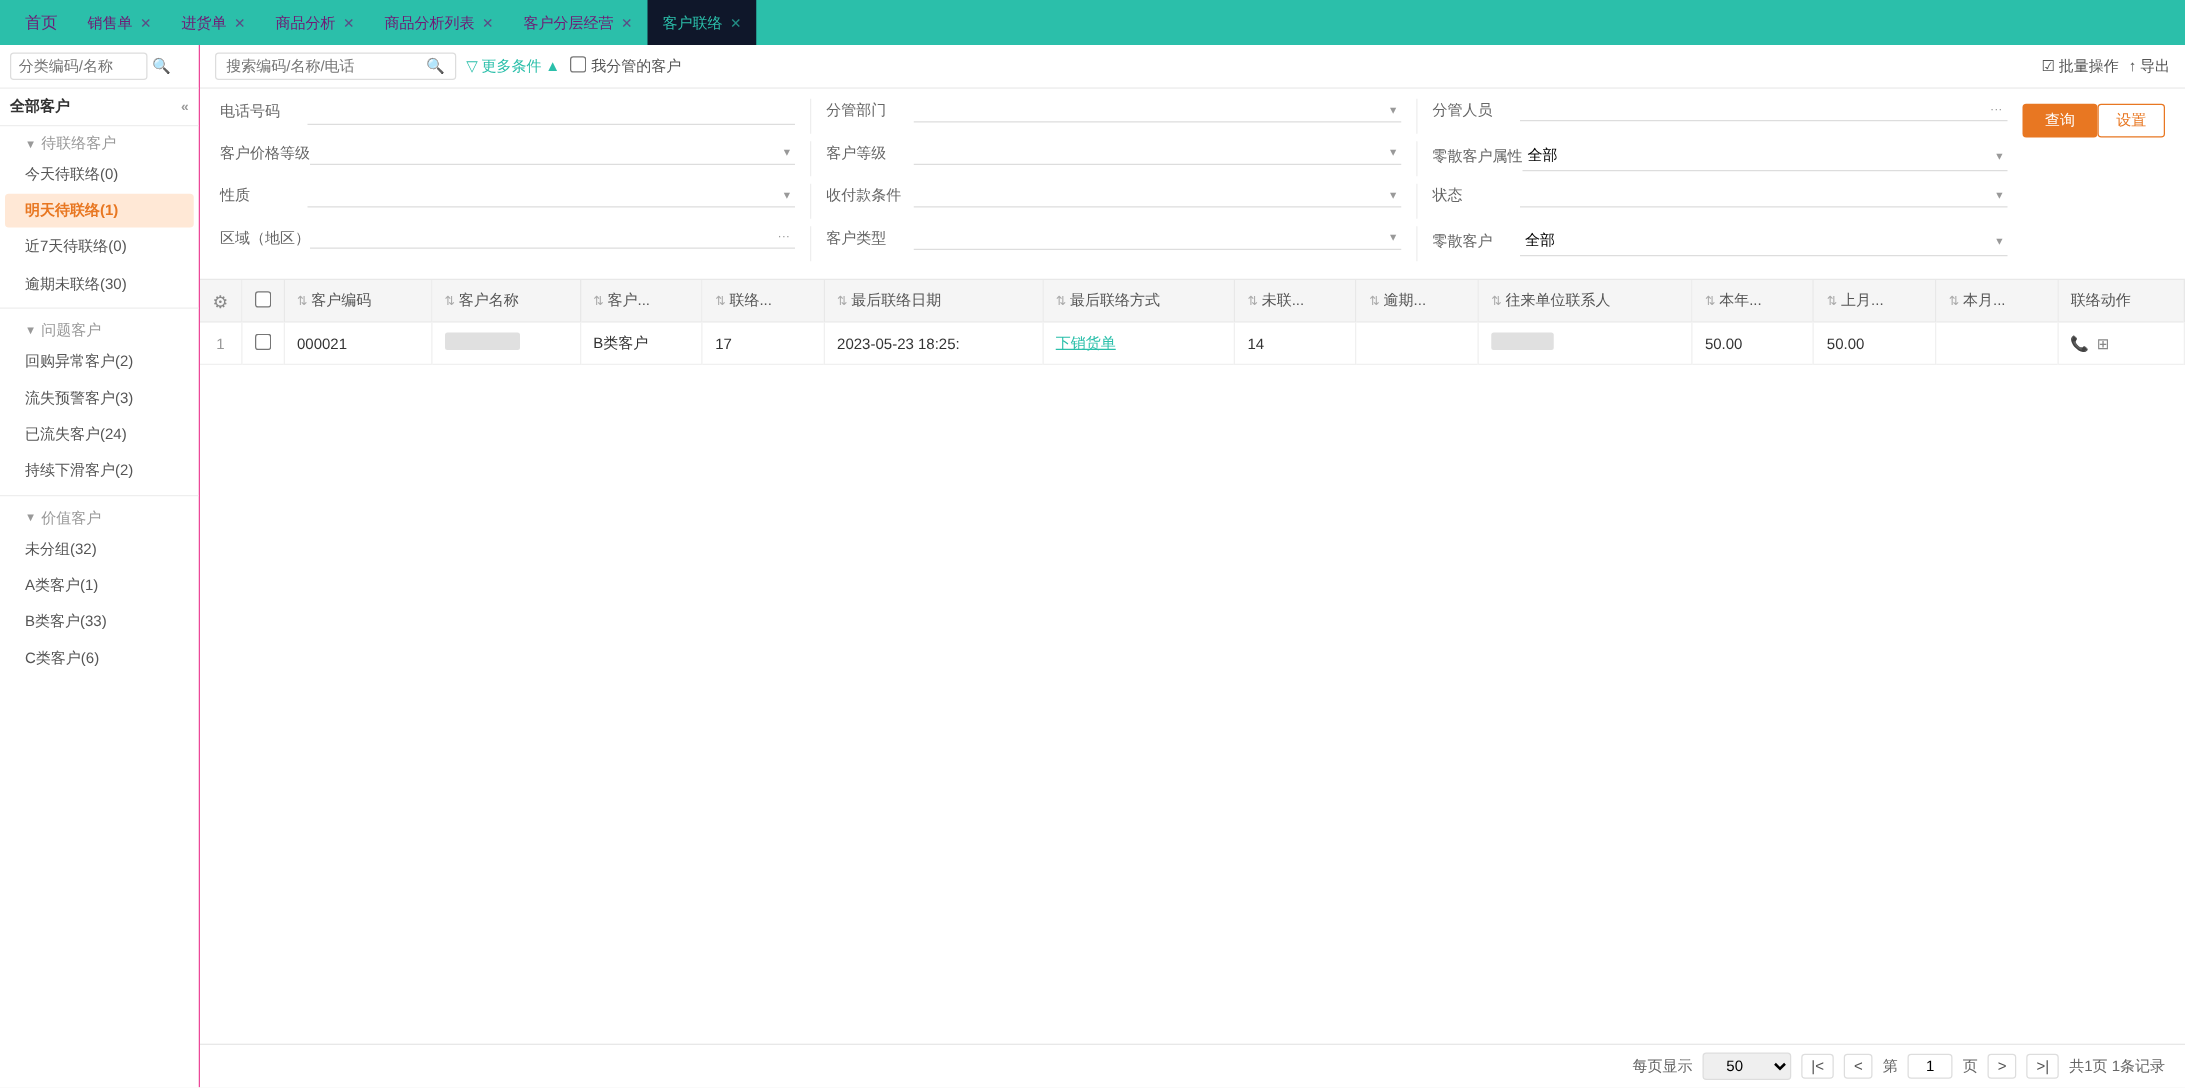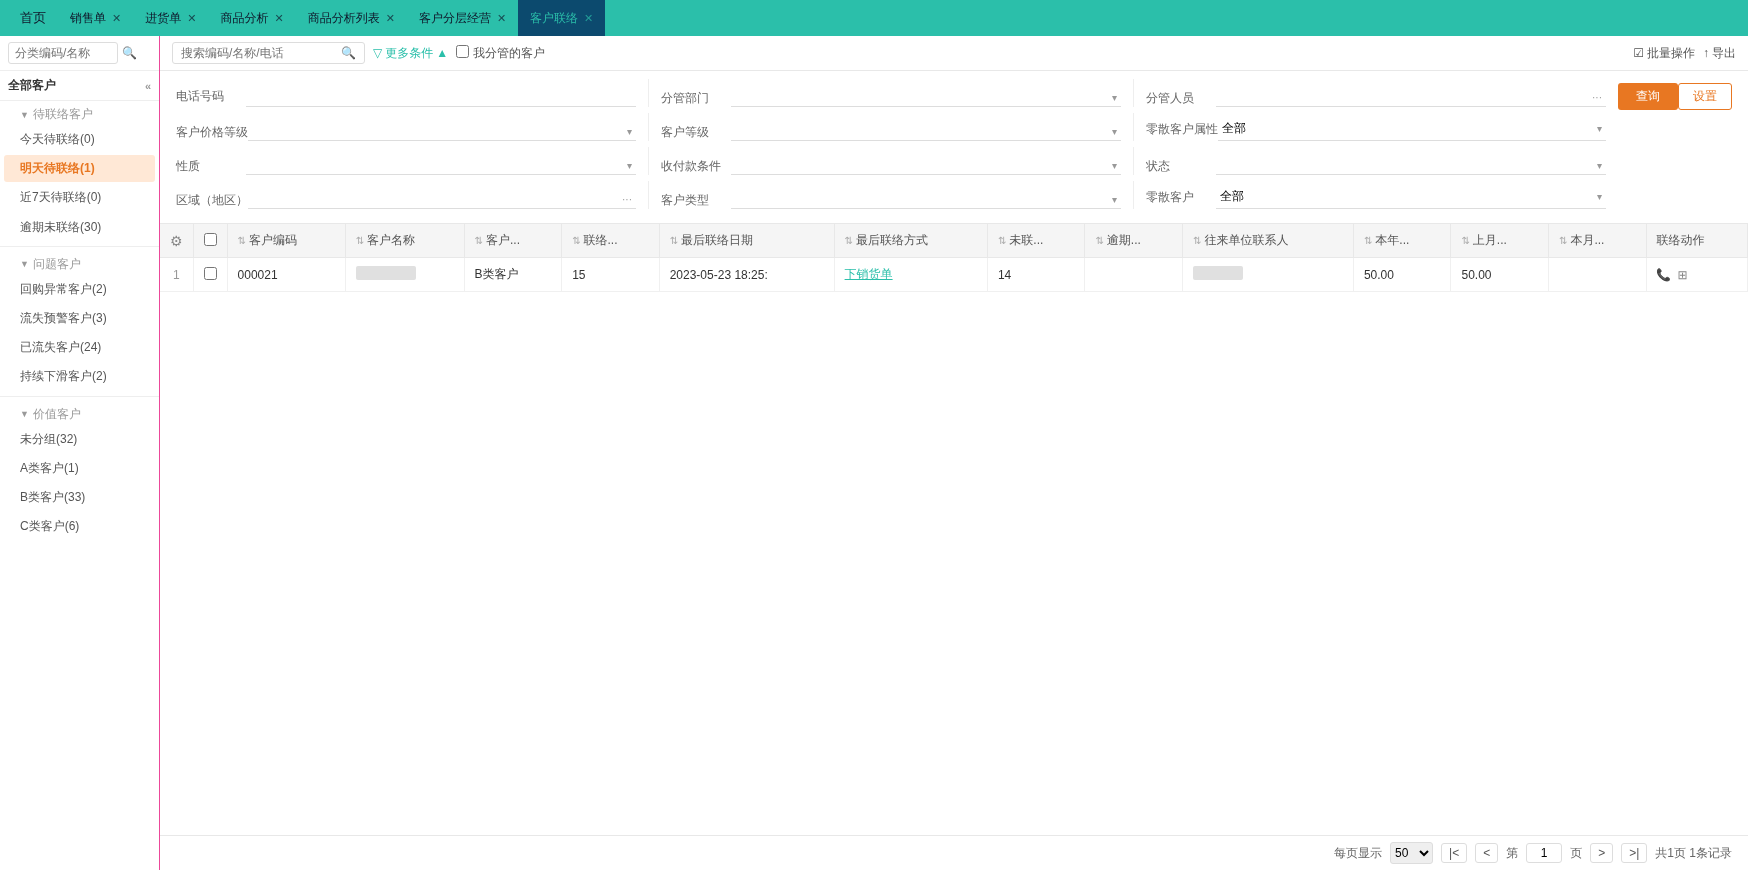--- a/index.html
+++ b/index.html
@@ -7,30 +7,30 @@
 
     
     .top-nav {
       background: #2bbfaa;
       height: 36px;
       display: flex;
       align-items: center;
       padding: 0 8px;
     }
     .nav-item {
-      color: #0f172a;
+      color: #701a75;
       padding: 0 12px;
       height: 36px;
       display: flex;
       align-items: center;
       cursor: pointer;
       white-space: nowrap;
       font-size: 13px;
     }
-    .nav-item.active { background: #0c4a6e; color: #2bbfaa; }
+    .nav-item.active { background: #0f172a; color: #2bbfaa; }
     .nav-item .close-x {
       margin-left: 6px;
       font-size: 11px;
       opacity: 0.7;
     }
 
     
     .main-layout {
       display: flex;
       height: calc(100vh - 36px);
@@ -164,21 +164,21 @@
     }
 
     
     .filter-panel {
       background: #fff;
       border-bottom: 1px solid #e8e8e8;
       padding: 8px 16px;
     }
     .filter-row {
       display: flex;
-      align-items: flex-end;
+      align-items: flex-start;
       margin-bottom: 6px;
       gap: 0;
     }
     .filter-cell {
       display: flex;
       align-items: center;
       flex: 1;
       min-width: 0;
     }
     .filter-label {
@@ -286,21 +286,21 @@
       padding: 6px 16px;
       display: flex;
       align-items: center;
       justify-content: flex-end;
       gap: 8px;
     }
     .footer-label { color: #666; }
     .page-size-select {
       border: 1px solid #ddd;
       border-radius: 3px;
-      padding: 2px 0;
+      padding: 2px 14px;
       font-size: 12px;
     }
     .page-btn {
       border: 1px solid #ddd;
       border-radius: 3px;
       background: #fff;
       padding: 2px 7px;
       cursor: pointer;
       color: #555;
       font-size: 12px;
@@ -547,21 +547,21 @@
             <th>联络动作</th>
           </tr>
         </thead>
         <tbody id="table-body">
         <tr>
       <td class="row-num">1</td>
       <td class="checkbox-col"><input type="checkbox" style=""></td>
       <td>000021</td>
       <td><span style="display:inline-block;width:60px;height:14px;background:#e0e0e0;border-radius:2px;"></span></td>
       <td>B类客户</td>
-      <td>15</td>
+      <td>17</td>
       <td>2023-05-23 18:25:</td>
       <td><span class="link-text">下销货单</span></td>
       <td>14</td>
       <td></td>
       <td><span style="display:inline-block;width:50px;height:14px;background:#e0e0e0;border-radius:2px;"></span></td>
       <td>50.00</td>
       <td>50.00</td>
       <td></td>
       <td>
         <span style="display:flex;gap:6px;">

